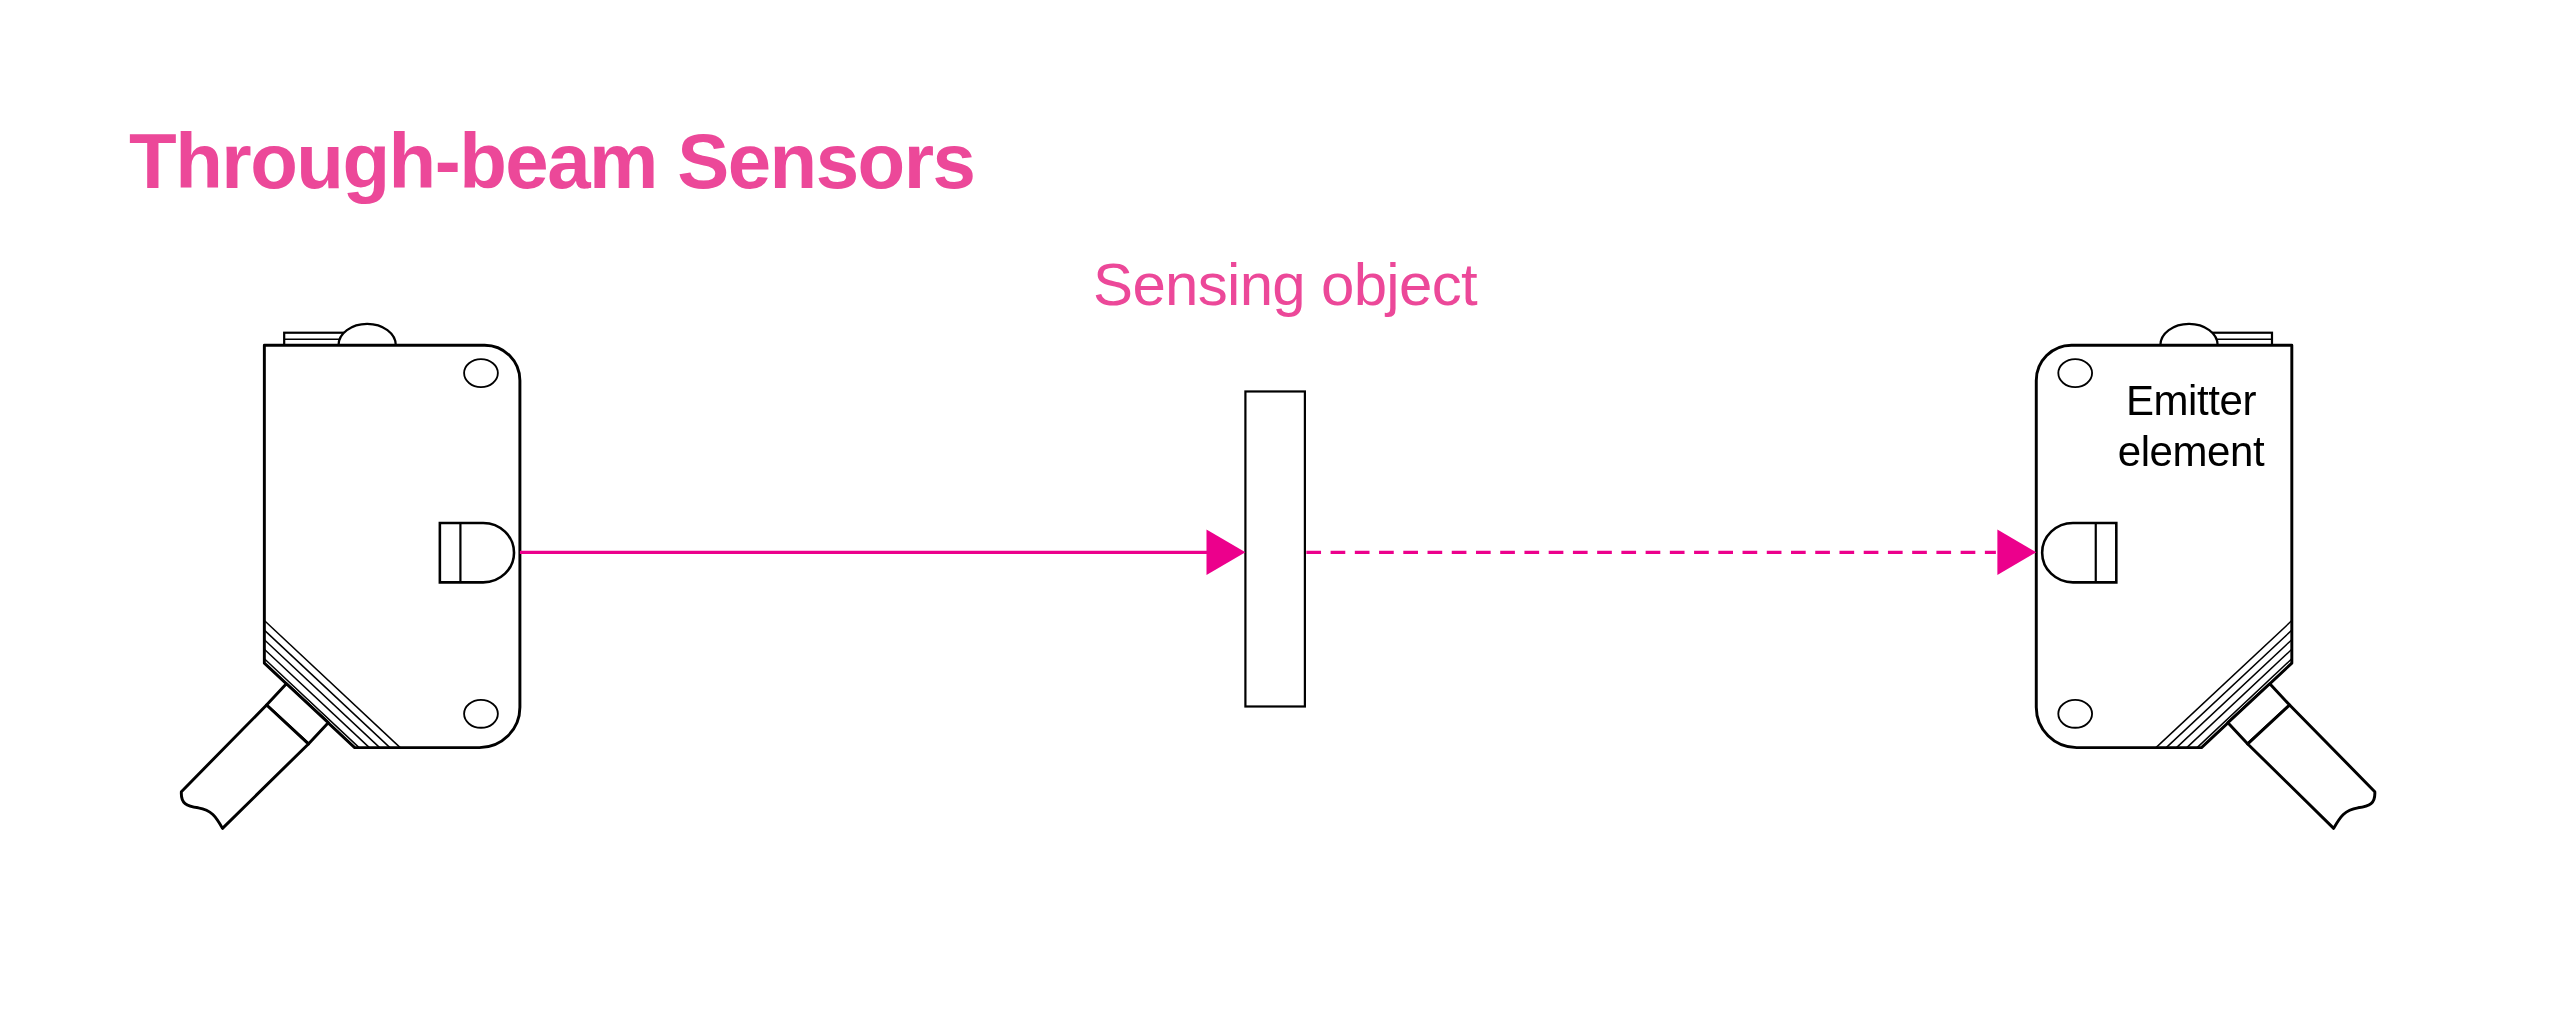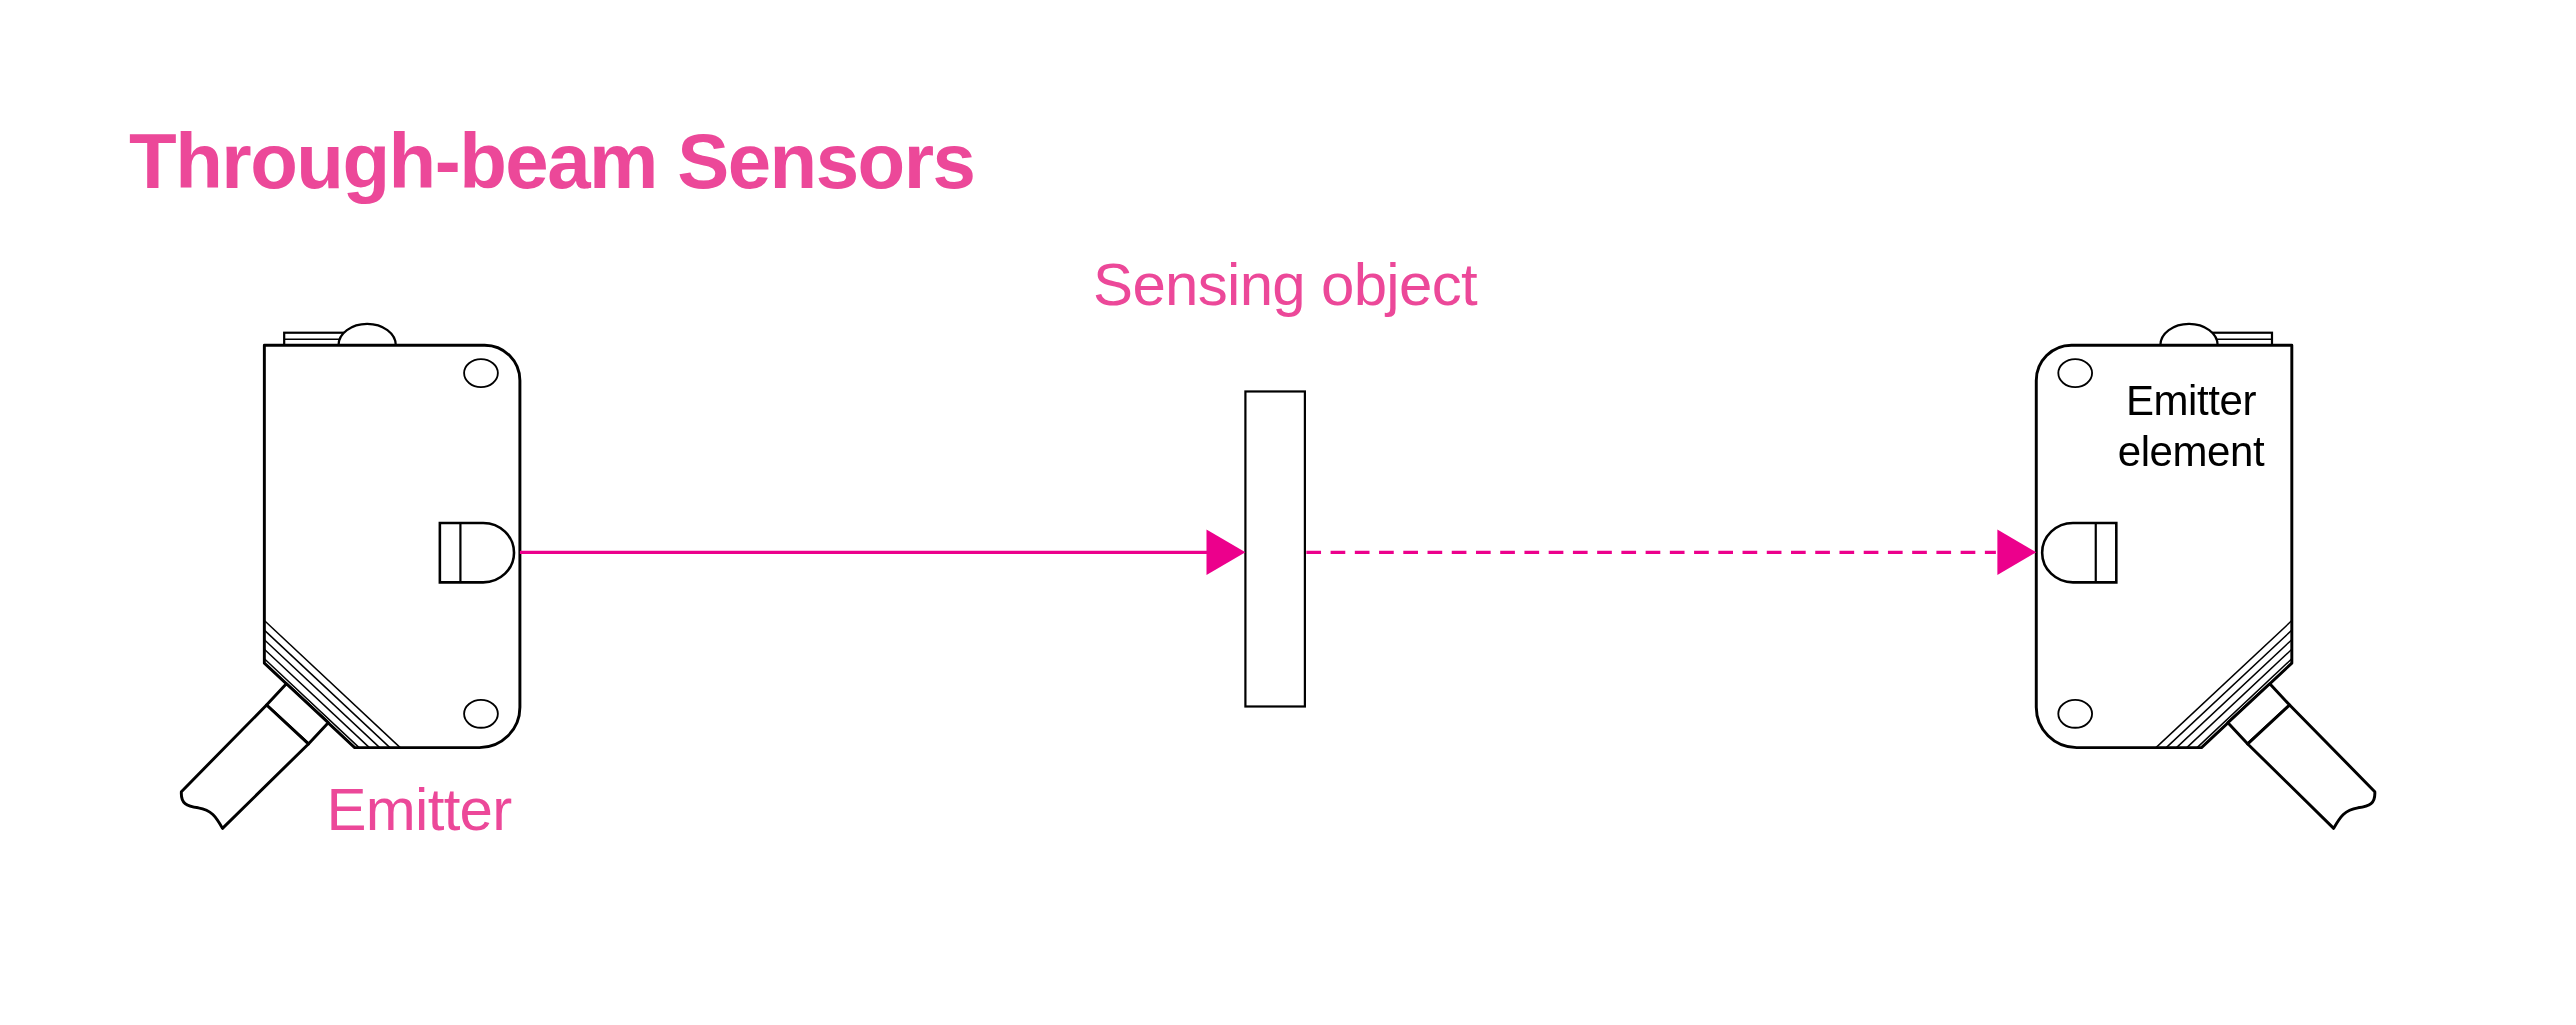--- a/index.html
+++ b/index.html
@@ -126,18 +126,17 @@
   </svg>
 
   <div class="txt title">Through-beam Sensors</div>
 
   <div class="txt label-lg centered sensing-object-label">Sensing object</div>
 
 
 
   <div class="element-label receiver-element-label">Emitter element</div>
 
-  <div class="txt label-lg centered caption-row emitter-caption">Emitter</div>
 
 
 
 </div>
 
 
 </body></html>

